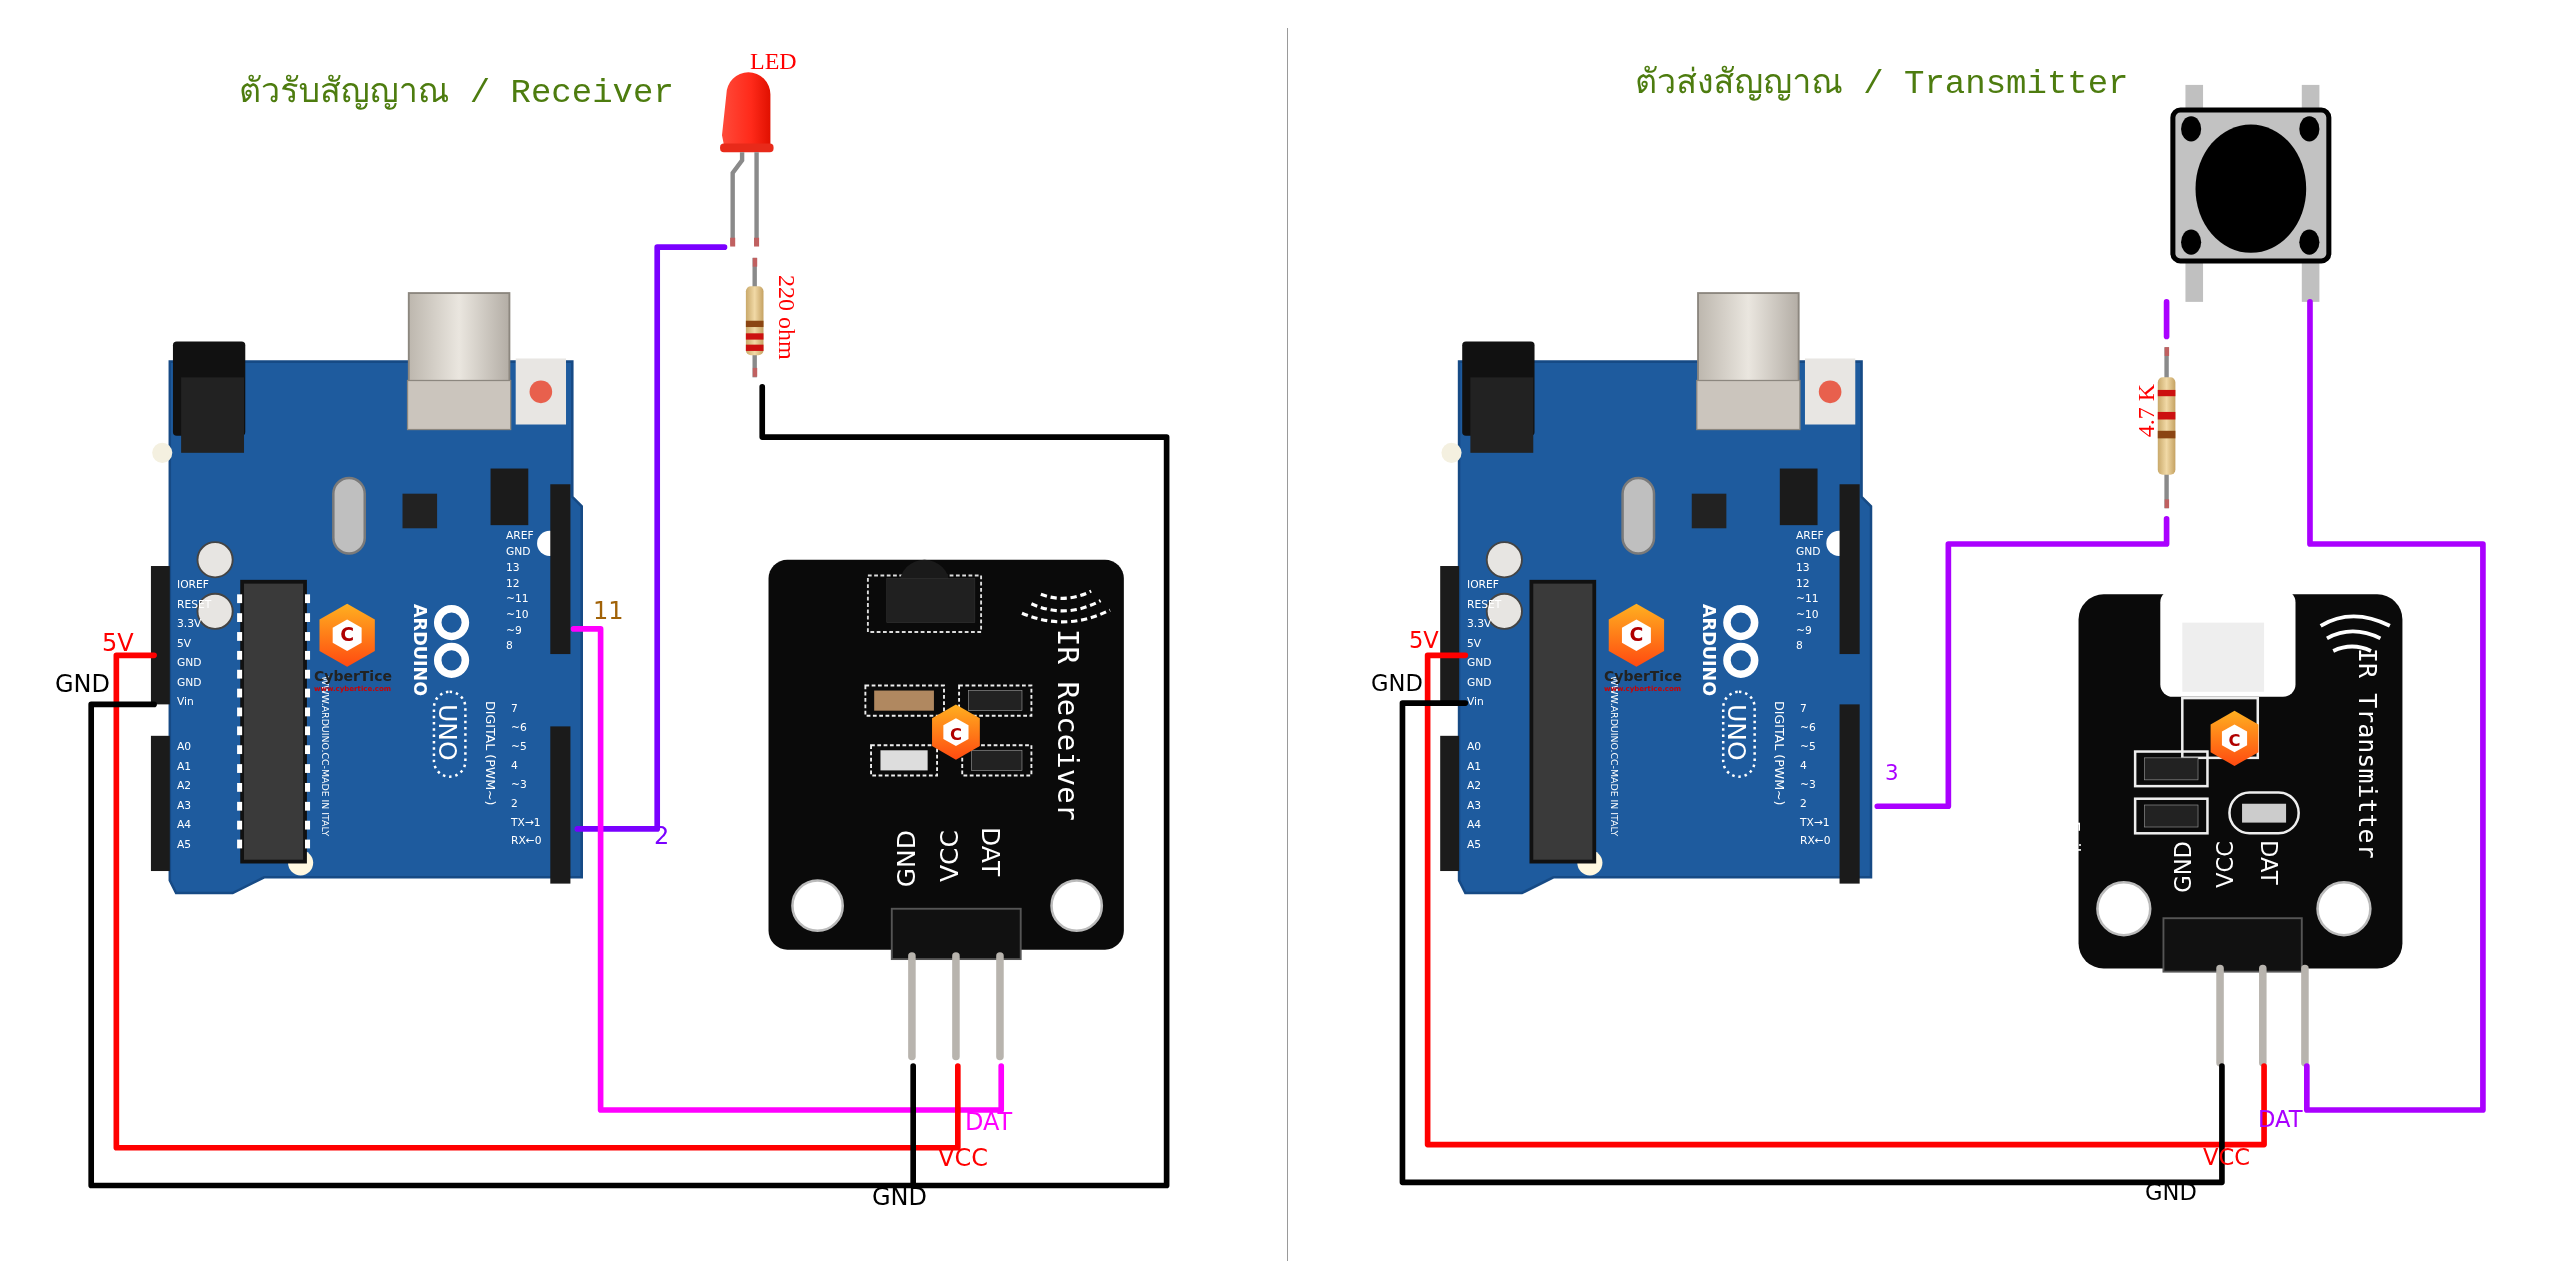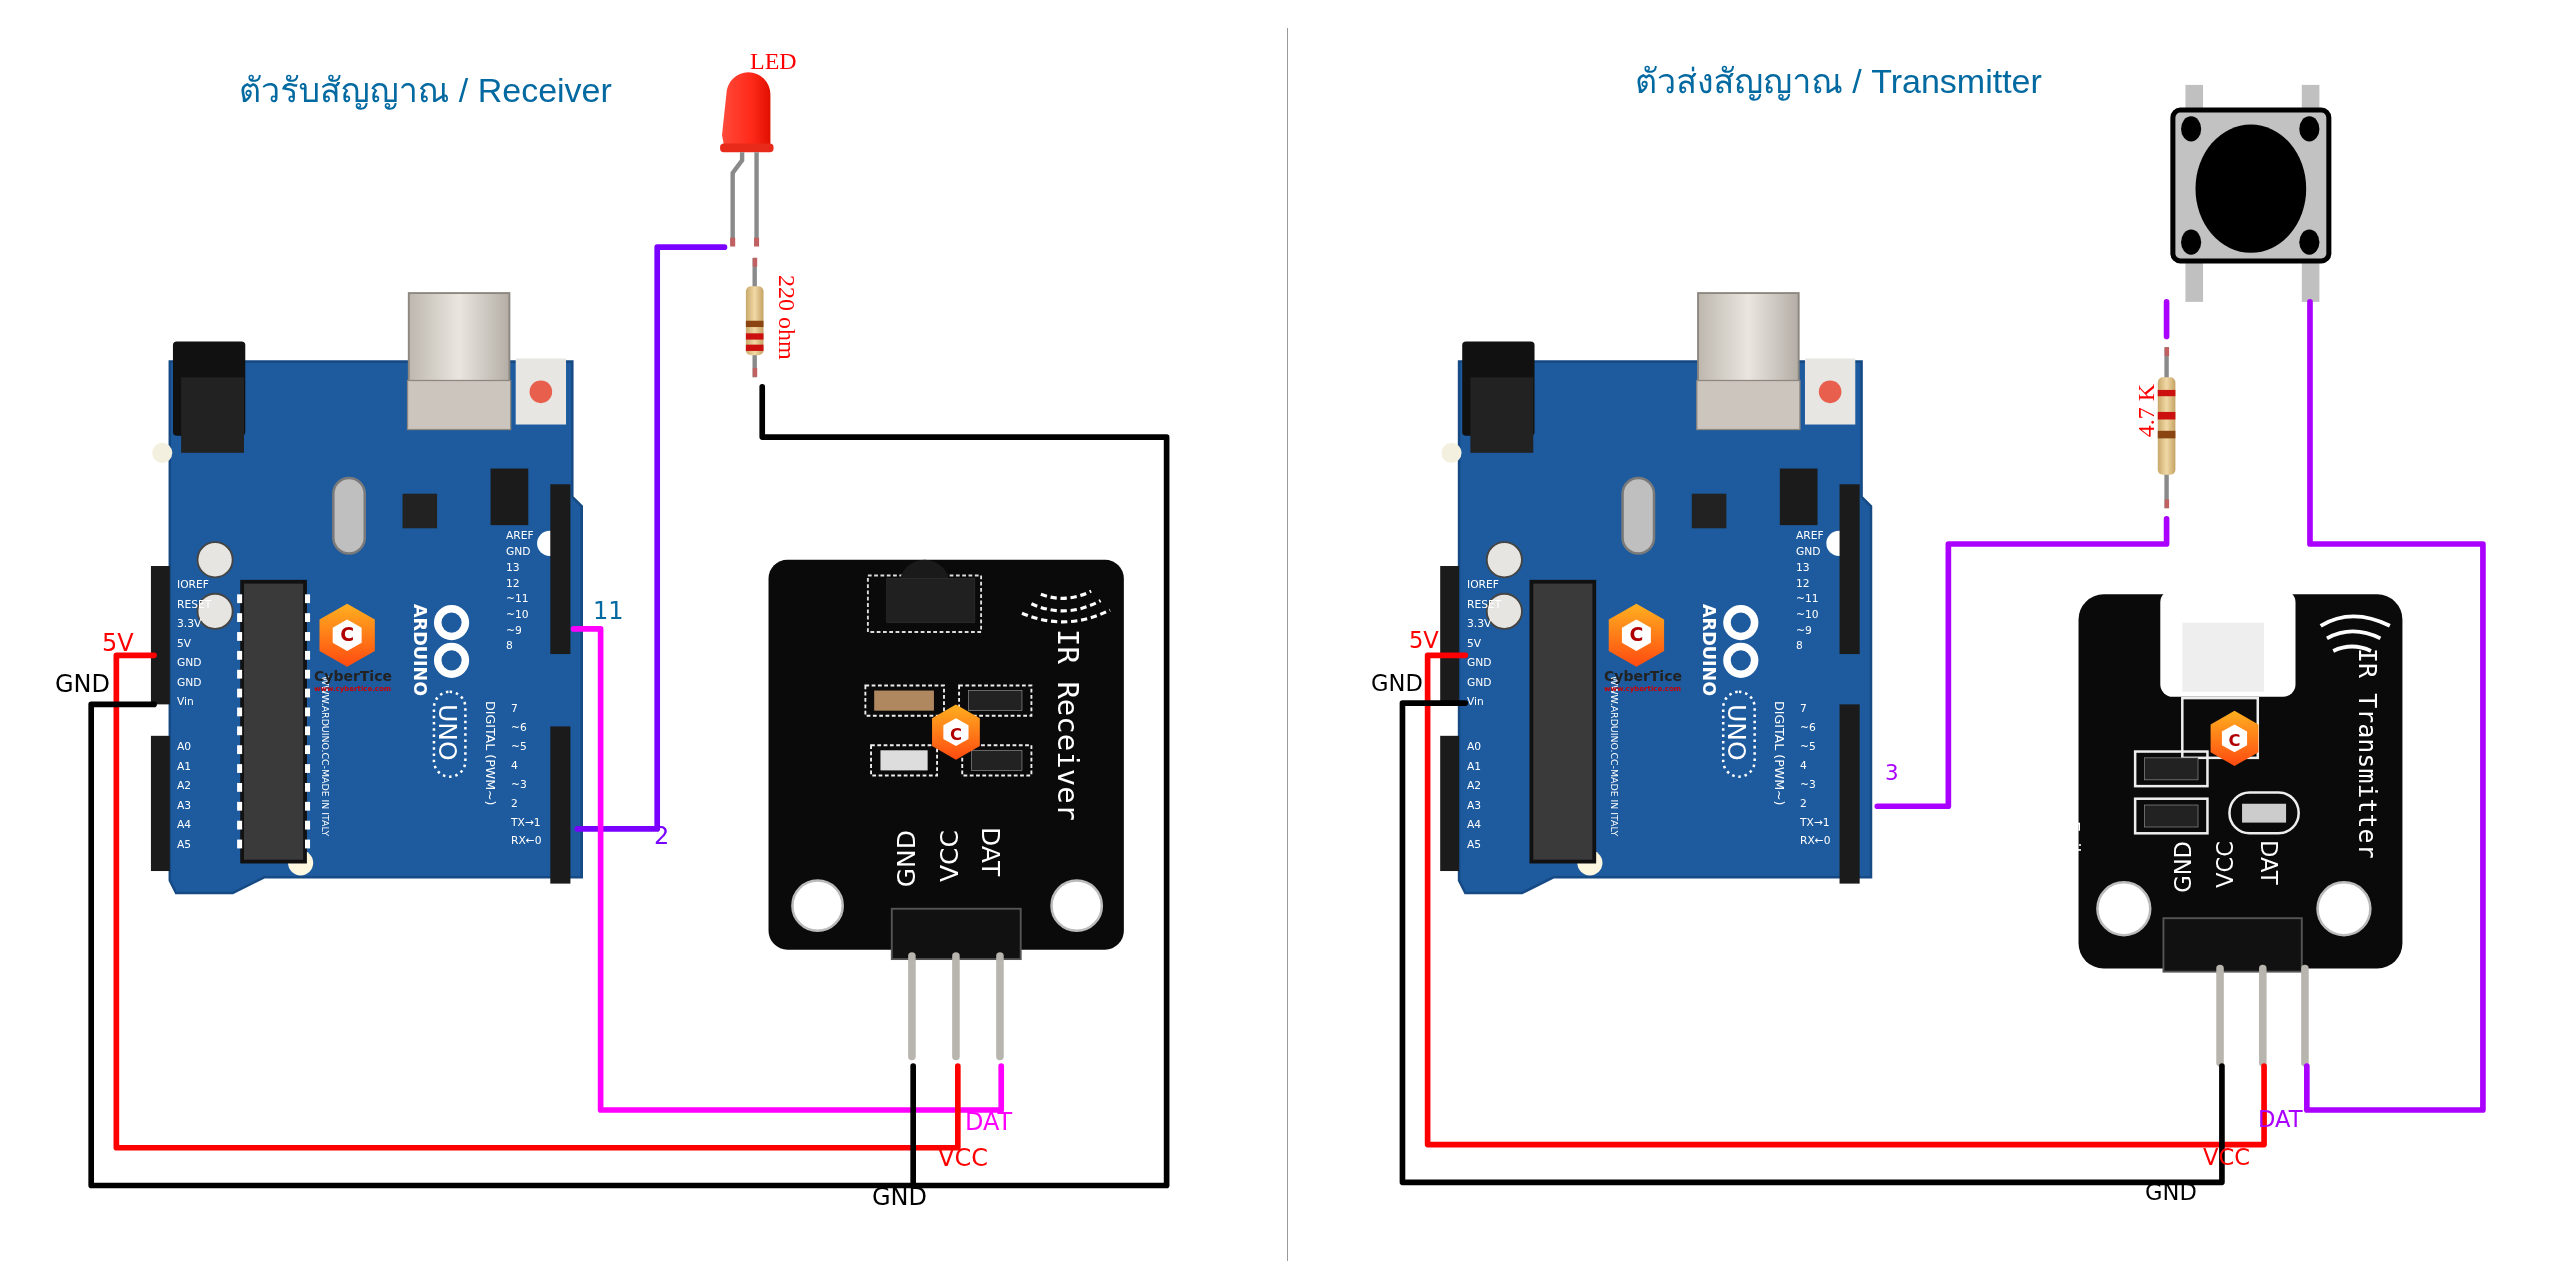--- a/index.html
+++ b/index.html
@@ -1,18 +1,18 @@
 <!DOCTYPE html>
 <html style="font-size:10px"><head>
 <meta charset="utf-8">
 <style>
   html,body{margin:0;padding:0;background:#fff;}
   body{width:2576px;height:1288px;position:relative;overflow:hidden;font-family:"DejaVu Sans",sans-serif;}
   svg{position:absolute;left:0;top:0;}
-  .title{position:absolute;font-family:Liberation Sans, sans-serif;font-size:34px;color:#0369a1;white-space:nowrap;}
+  .title{position:absolute;font-family:Liberation Mono, monospace;font-size:34px;color:#4d7c0f;white-space:nowrap;}
   .lbl{position:absolute;font-family:"DejaVu Sans",sans-serif;font-size:25px;white-space:nowrap;line-height:1;}
   .serif{font-family:"Liberation Serif","DejaVu Serif",serif;}
   .vert{writing-mode:vertical-rl;}
   .vert-up{writing-mode:vertical-rl;transform:rotate(180deg);}
 </style>
 </head>
 <body>
 
 <div style="position:absolute;left:1287px;top:28px;width:1.3px;height:1233px;background:#9a9a9a;"></div>
 
@@ -276,21 +276,21 @@
     <polyline points="3668,1695 3668,1765 3948,1765 3948,865 3673,865 3673,480" stroke="#aa00ff"></polyline>
     <polyline points="2330,1042 2270,1042 2270,1820 3600,1820 3600,1695" stroke="#ff0000"></polyline>
     <polyline points="2330,1118 2230,1118 2230,1880 3533,1880 3533,1695" stroke="#000"></polyline>
   </g>
 </svg>
 
 <div class="lbl serif" style="left:717px;top:49px;font-size:24px;color:#ff0000;margin-left:33px;">LED</div>
 <div class="lbl serif vert" style="left:775px;top:275px;font-size:24px;color:#ff0000;">220 ohm</div>
 <div class="lbl" style="left:102px;top:631px;font-size:24px;color:#ff0000;">5V</div>
 <div class="lbl" style="left:55px;top:672px;font-size:24px;color:#000;">GND</div>
-<div class="lbl" style="left:593px;top:599px;font-size:24px;color:#0369a1;">11</div>
+<div class="lbl" style="left:593px;top:599px;font-size:24px;color:#a16207;">11</div>
 <div class="lbl" style="left:654px;top:824px;font-size:24px;color:#7a00ff;">2</div>
 <div class="lbl" style="left:965px;top:1110px;font-size:24px;color:#ff00ff;">DAT</div>
 <div class="lbl" style="left:938px;top:1146px;font-size:24px;color:#ff0000;">VCC</div>
 <div class="lbl" style="left:872px;top:1185px;font-size:24px;color:#000;">GND</div>
 <div class="lbl vert" style="left:1053px;top:629px;font-size:29px;color:#fff;font-family:'DejaVu Sans Mono',monospace;">IR Receiver</div>
 <div class="lbl vert-up" style="left:894px;top:830px;font-size:25px;color:#fff;">GND</div>
 <div class="lbl vert-up" style="left:937px;top:830px;font-size:25px;color:#fff;">VCC</div>
 <div class="lbl vert" style="left:978px;top:827px;font-size:25px;color:#fff;">DAT</div>
 
 <div class="lbl vert" style="left:410px;top:604px;font-size:17.6px;color:#fff;font-weight:bold;">ARDUINO</div>

